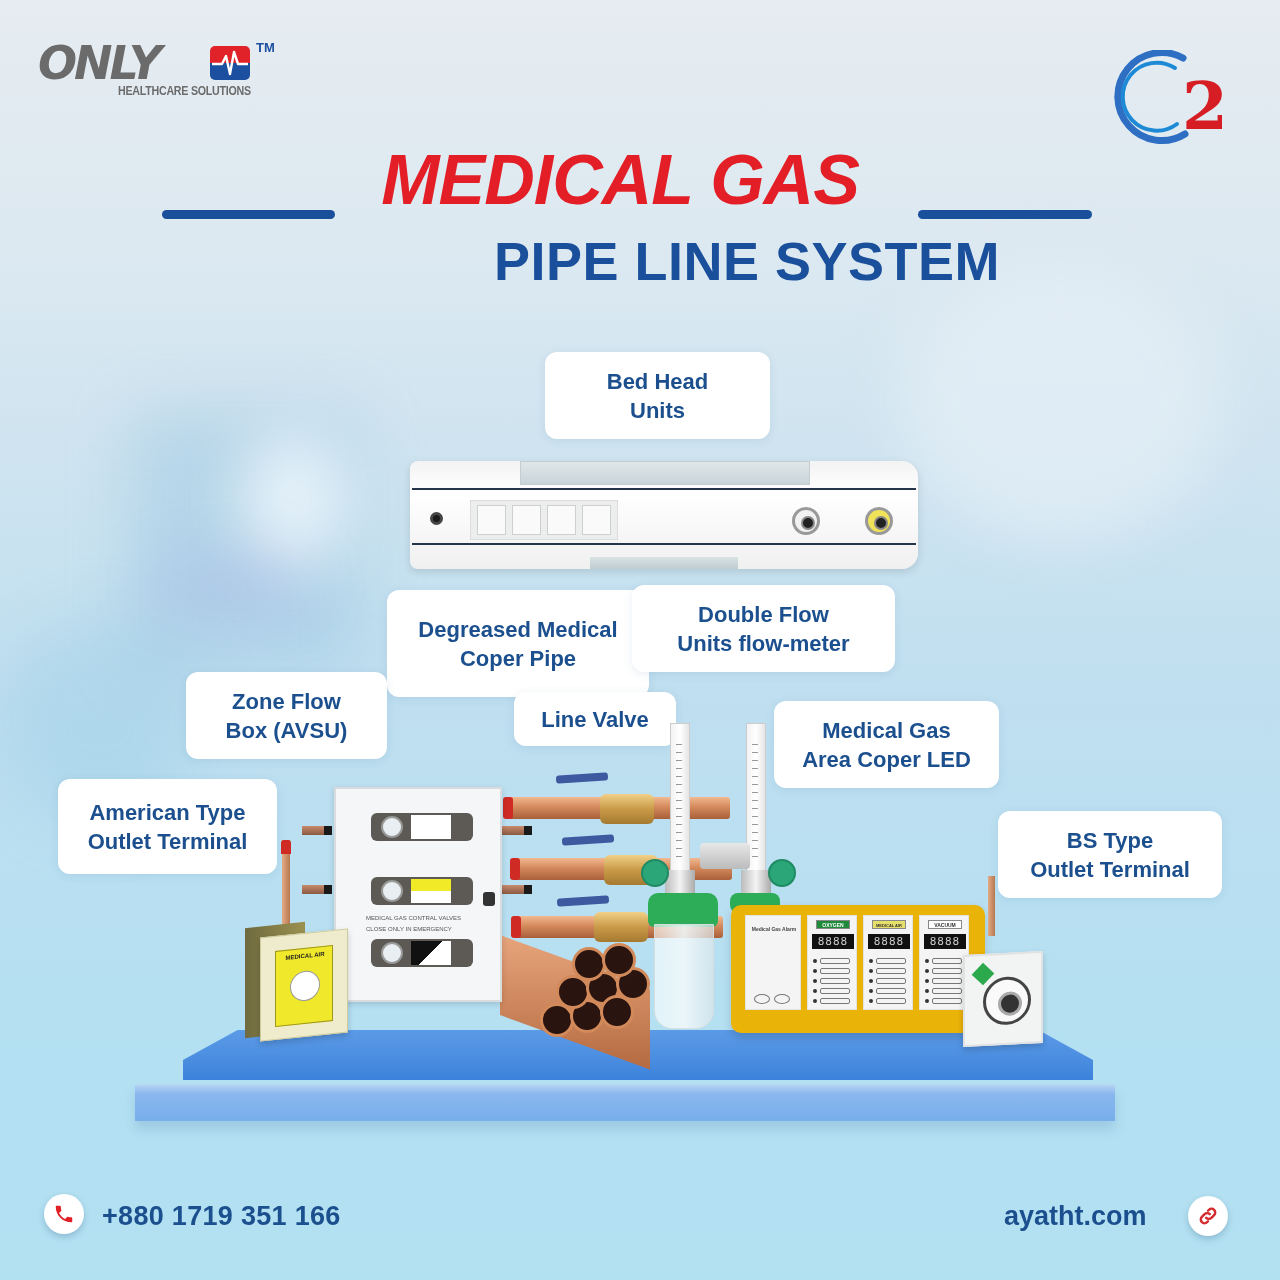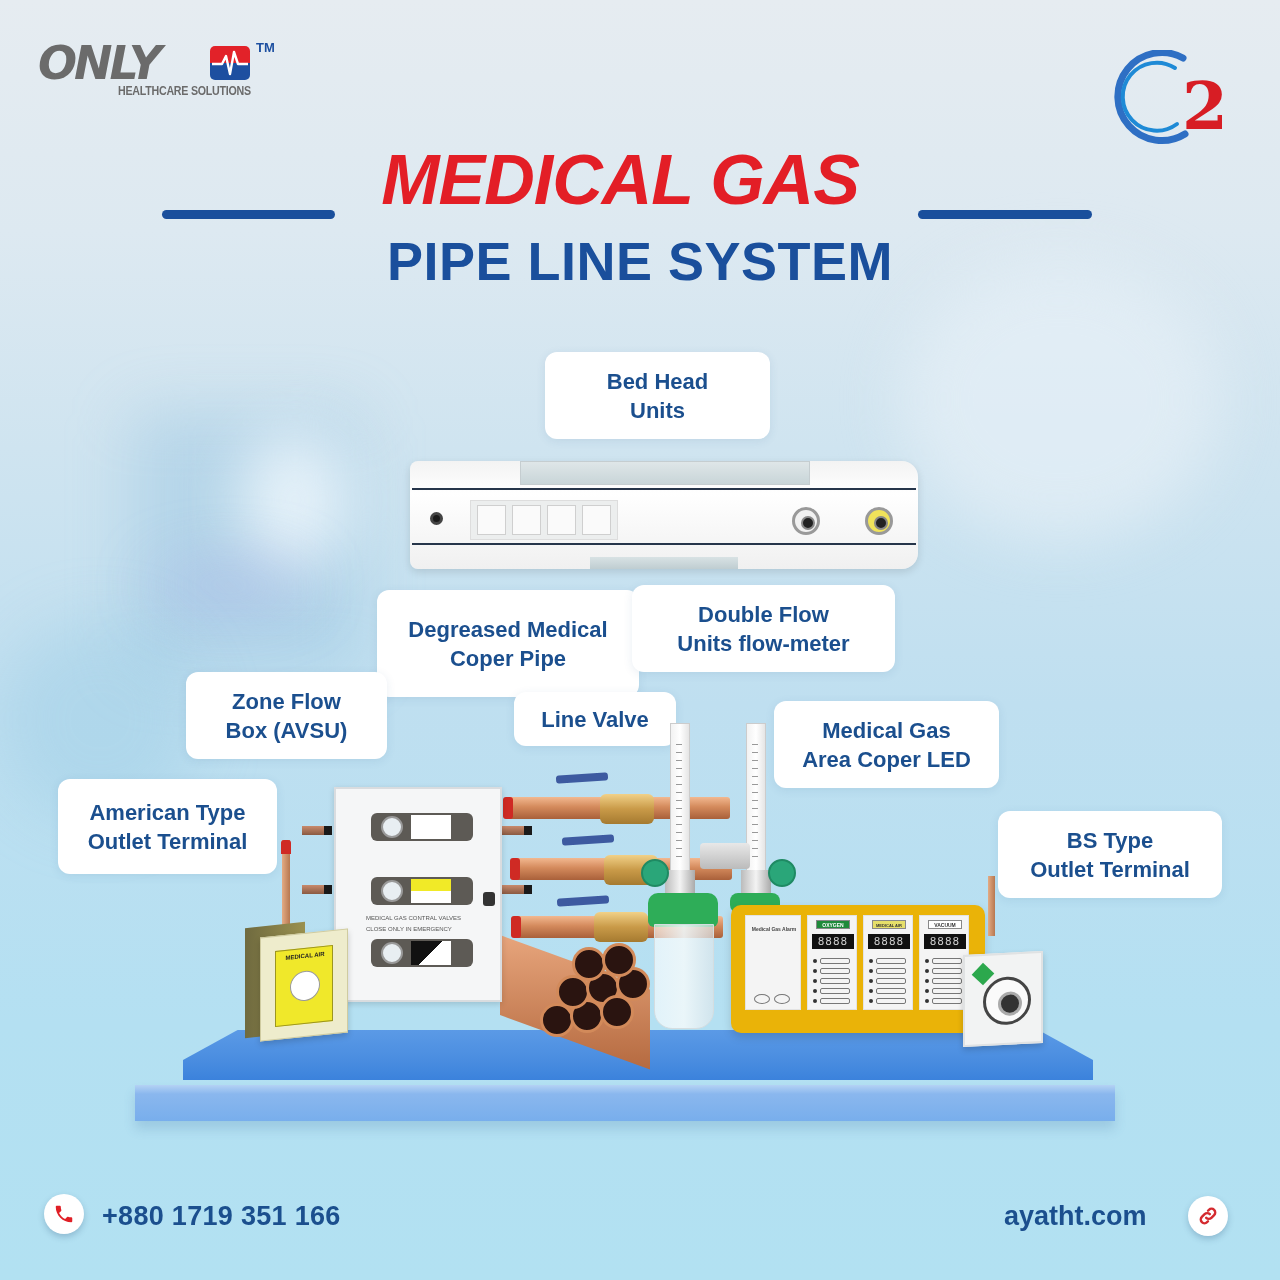--- a/index.html
+++ b/index.html
@@ -42,21 +42,21 @@
   }
 
   
   .title-line { position: absolute; height: 9px; border-radius: 5px; background: #1a4f9c; top: 210px; }
   .title-main {
     position: absolute; left: 340px; top: 140px; width: 560px; text-align: center;
     font-size: 70px; font-weight: bold; font-style: italic; color: #e31e26;
     letter-spacing: -1px; line-height: 80px;
   }
   .title-sub {
-    position: absolute; left: 280px; top: 228px; width: 720px; text-align: center;
+    position: absolute; left: 280px; top: 228px; width: 720px; text-align: right;
     font-size: 54px; font-weight: bold; color: #1a4f9c; line-height: 66px; letter-spacing: 0.5px;
   }
 
   
   .label {
     position: absolute; background: #ffffff; border-radius: 12px;
     box-shadow: 0 2px 10px rgba(40,90,140,0.10);
     display: flex; flex-direction: column; align-items: center; justify-content: center;
     color: #1b4f8e; font-weight: bold; font-size: 22px; line-height: 29px; text-align: center;
   }
@@ -198,21 +198,21 @@
   <div class="sockets">
     <div class="sock"></div>
       <div class="sock"></div>
       <div class="sock"></div>
       <div class="sock"></div>
   </div>
   <div class="gas" style="left:382px;background:#f1f1f1;"></div>
   <div class="gas" style="left:455px;background:#f0e35a;"></div>
 </div>
 
-<div class="label" style="left:377px;top:590px;width:262px;height:107px;text-align:center;">
+<div class="label" style="left:387px;top:590px;width:262px;height:107px;text-align:center;">
   <span>Degreased Medical</span>
   <span>Coper Pipe</span>
 </div>
 <div class="label" style="left:632px;top:585px;width:263px;height:87px;">
   <span>Double Flow</span>
   <span>Units flow-meter</span>
 </div>
 <div class="label" style="left:186px;top:672px;width:201px;height:87px;">
   <span>Zone Flow</span>
   <span>Box (AVSU)</span>

